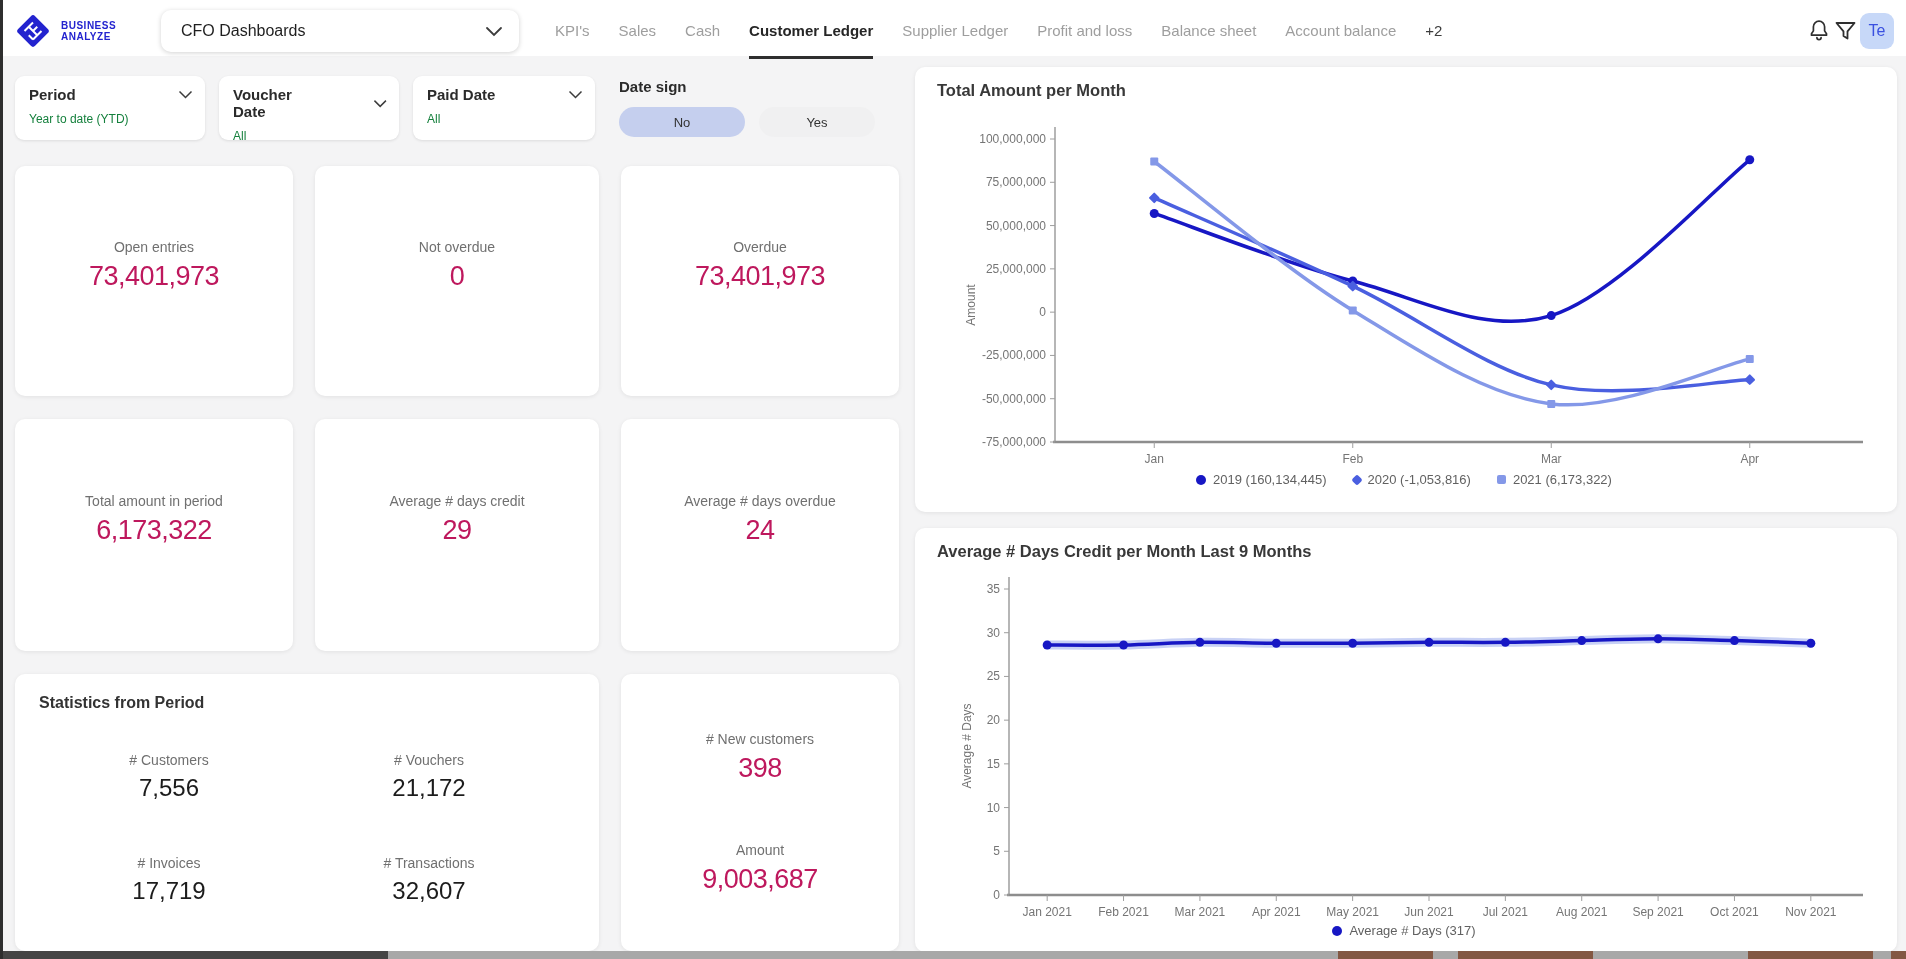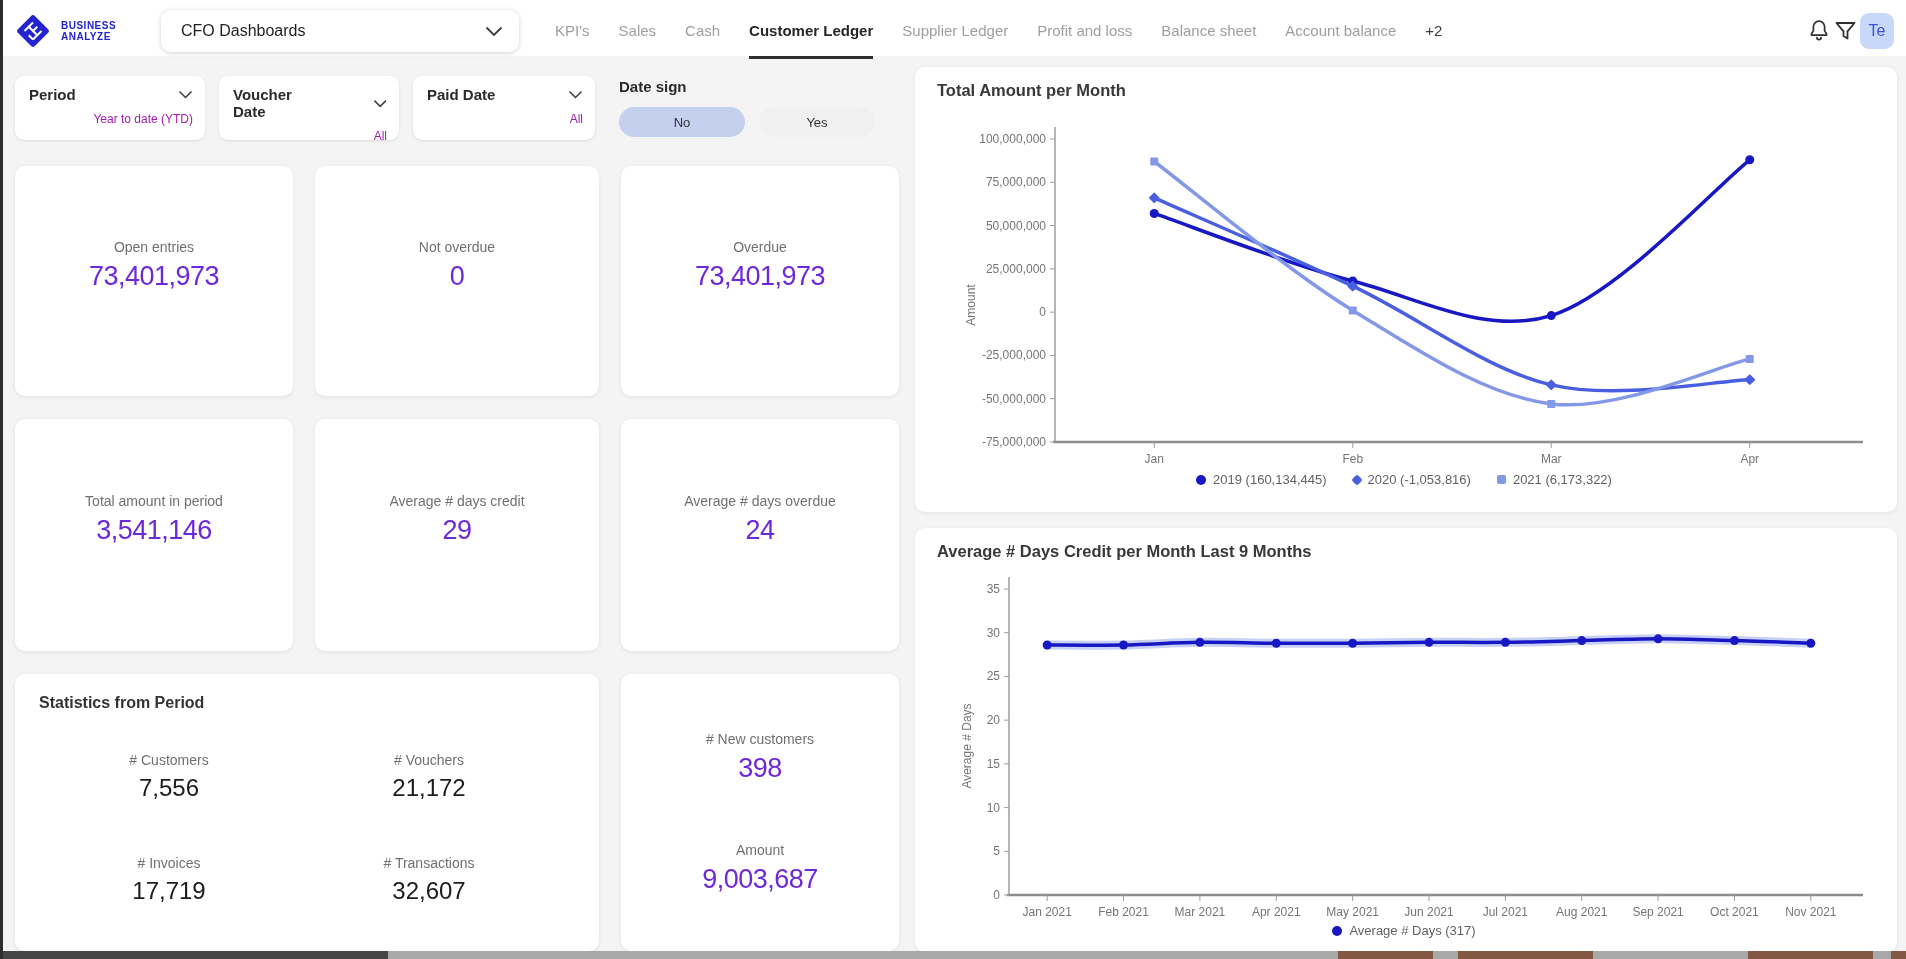--- a/index.html
+++ b/index.html
@@ -25,36 +25,36 @@
   
   .content { position: absolute; top: 56px; left: 0; right: 0; bottom: 0; }
   .left-col { position: absolute; left: 12px; top: 20px; width: 884px; }
   .right-col { position: absolute; left: 912px; top: 11px; width: 982px; }
 
   
   .filter-row { display: flex; gap: 14px; height: 64px; margin-bottom: 26px; align-items: stretch; }
   .filter-card { background: #fff; border-radius: 9px; box-shadow: 0 1px 3px rgba(0,0,0,.10); padding: 10px 12px 8px 14px; cursor: pointer; }
   .filter-card .f-top { display: flex; align-items: center; justify-content: space-between; gap: 48px; }
   .filter-card .f-label { font-size: 15px; font-weight: 600; color: #2b2b2b; }
-  .filter-card .f-value { font-size: 12px; color: #a21caf; margin-top: 9px; text-align: right; }
+  .filter-card .f-value { font-size: 12px; color: #15803d; margin-top: 9px; }
   .fc-period { width: 190px; } .fc-voucher { width: 180px; } .fc-paid { width: 182px; }
   .swap-group { margin-left: 10px; padding-top: 2px; }
   .swap-label { font-size: 15px; font-weight: 700; color: #2b2b2b; }
   .swap-buttons { display: flex; gap: 14px; margin-top: 12px; }
   .swap-btn { height: 30px; border-radius: 16px; border: none; font-family: inherit; font-size: 13px; color: #333; display: flex; align-items: center; justify-content: center; cursor: pointer; }
   .swap-no { width: 126px; background: #c5cfee; }
   .swap-yes { width: 116px; background: #f0f0f1; }
 
   
   .kpi-grid { display: grid; grid-template-columns: 278px 284px 278px; grid-template-rows: 230px 232px 277px; gap: 23px 22px; }
   .card { background: #fff; border-radius: 10px; box-shadow: 0 1px 4px rgba(0,0,0,.08); }
   .kpi-card { display: flex; flex-direction: column; align-items: center; justify-content: center; }
   .kpi-inner { text-align: center; transform: translateY(-16px); }
   .kpi-label { font-size: 14px; color: #707070; }
-  .kpi-value { font-size: 27px; color: #6d28d9; margin-top: 6px; letter-spacing: -0.5px; }
+  .kpi-value { font-size: 27px; color: #be185d; margin-top: 6px; letter-spacing: -0.5px; }
   .stats-card { grid-column: 1 / 3; padding: 20px 40px 10px 24px; }
   .stats-title { font-size: 16px; font-weight: 700; color: #333; }
   .stats-grid { display: grid; grid-template-columns: 1fr 1fr; grid-template-rows: 1fr 1fr; height: 205px; margin-top: 14px; }
   .stat-item { display: flex; flex-direction: column; align-items: center; justify-content: center; text-align: center; }
   .stat-label { font-size: 14px; color: #707070; }
   .stat-value { font-size: 24px; color: #1c1c1c; margin-top: 6px; }
   .summary-card { display: flex; flex-direction: column; align-items: center; justify-content: center; gap: 58px; }
   .summary-item { text-align: center; }
 
   
@@ -188,21 +188,21 @@
           </div>
           <div class="card kpi-card">
             <div class="kpi-inner">
               <div class="kpi-label">Overdue</div>
               <div class="kpi-value">73,401,973</div>
             </div>
           </div>
           <div class="card kpi-card">
             <div class="kpi-inner">
               <div class="kpi-label">Total amount in period</div>
-              <div class="kpi-value">3,541,146</div>
+              <div class="kpi-value">6,173,322</div>
             </div>
           </div>
           <div class="card kpi-card">
             <div class="kpi-inner">
               <div class="kpi-label">Average # days credit</div>
               <div class="kpi-value">29</div>
             </div>
           </div>
           <div class="card kpi-card">
             <div class="kpi-inner">

